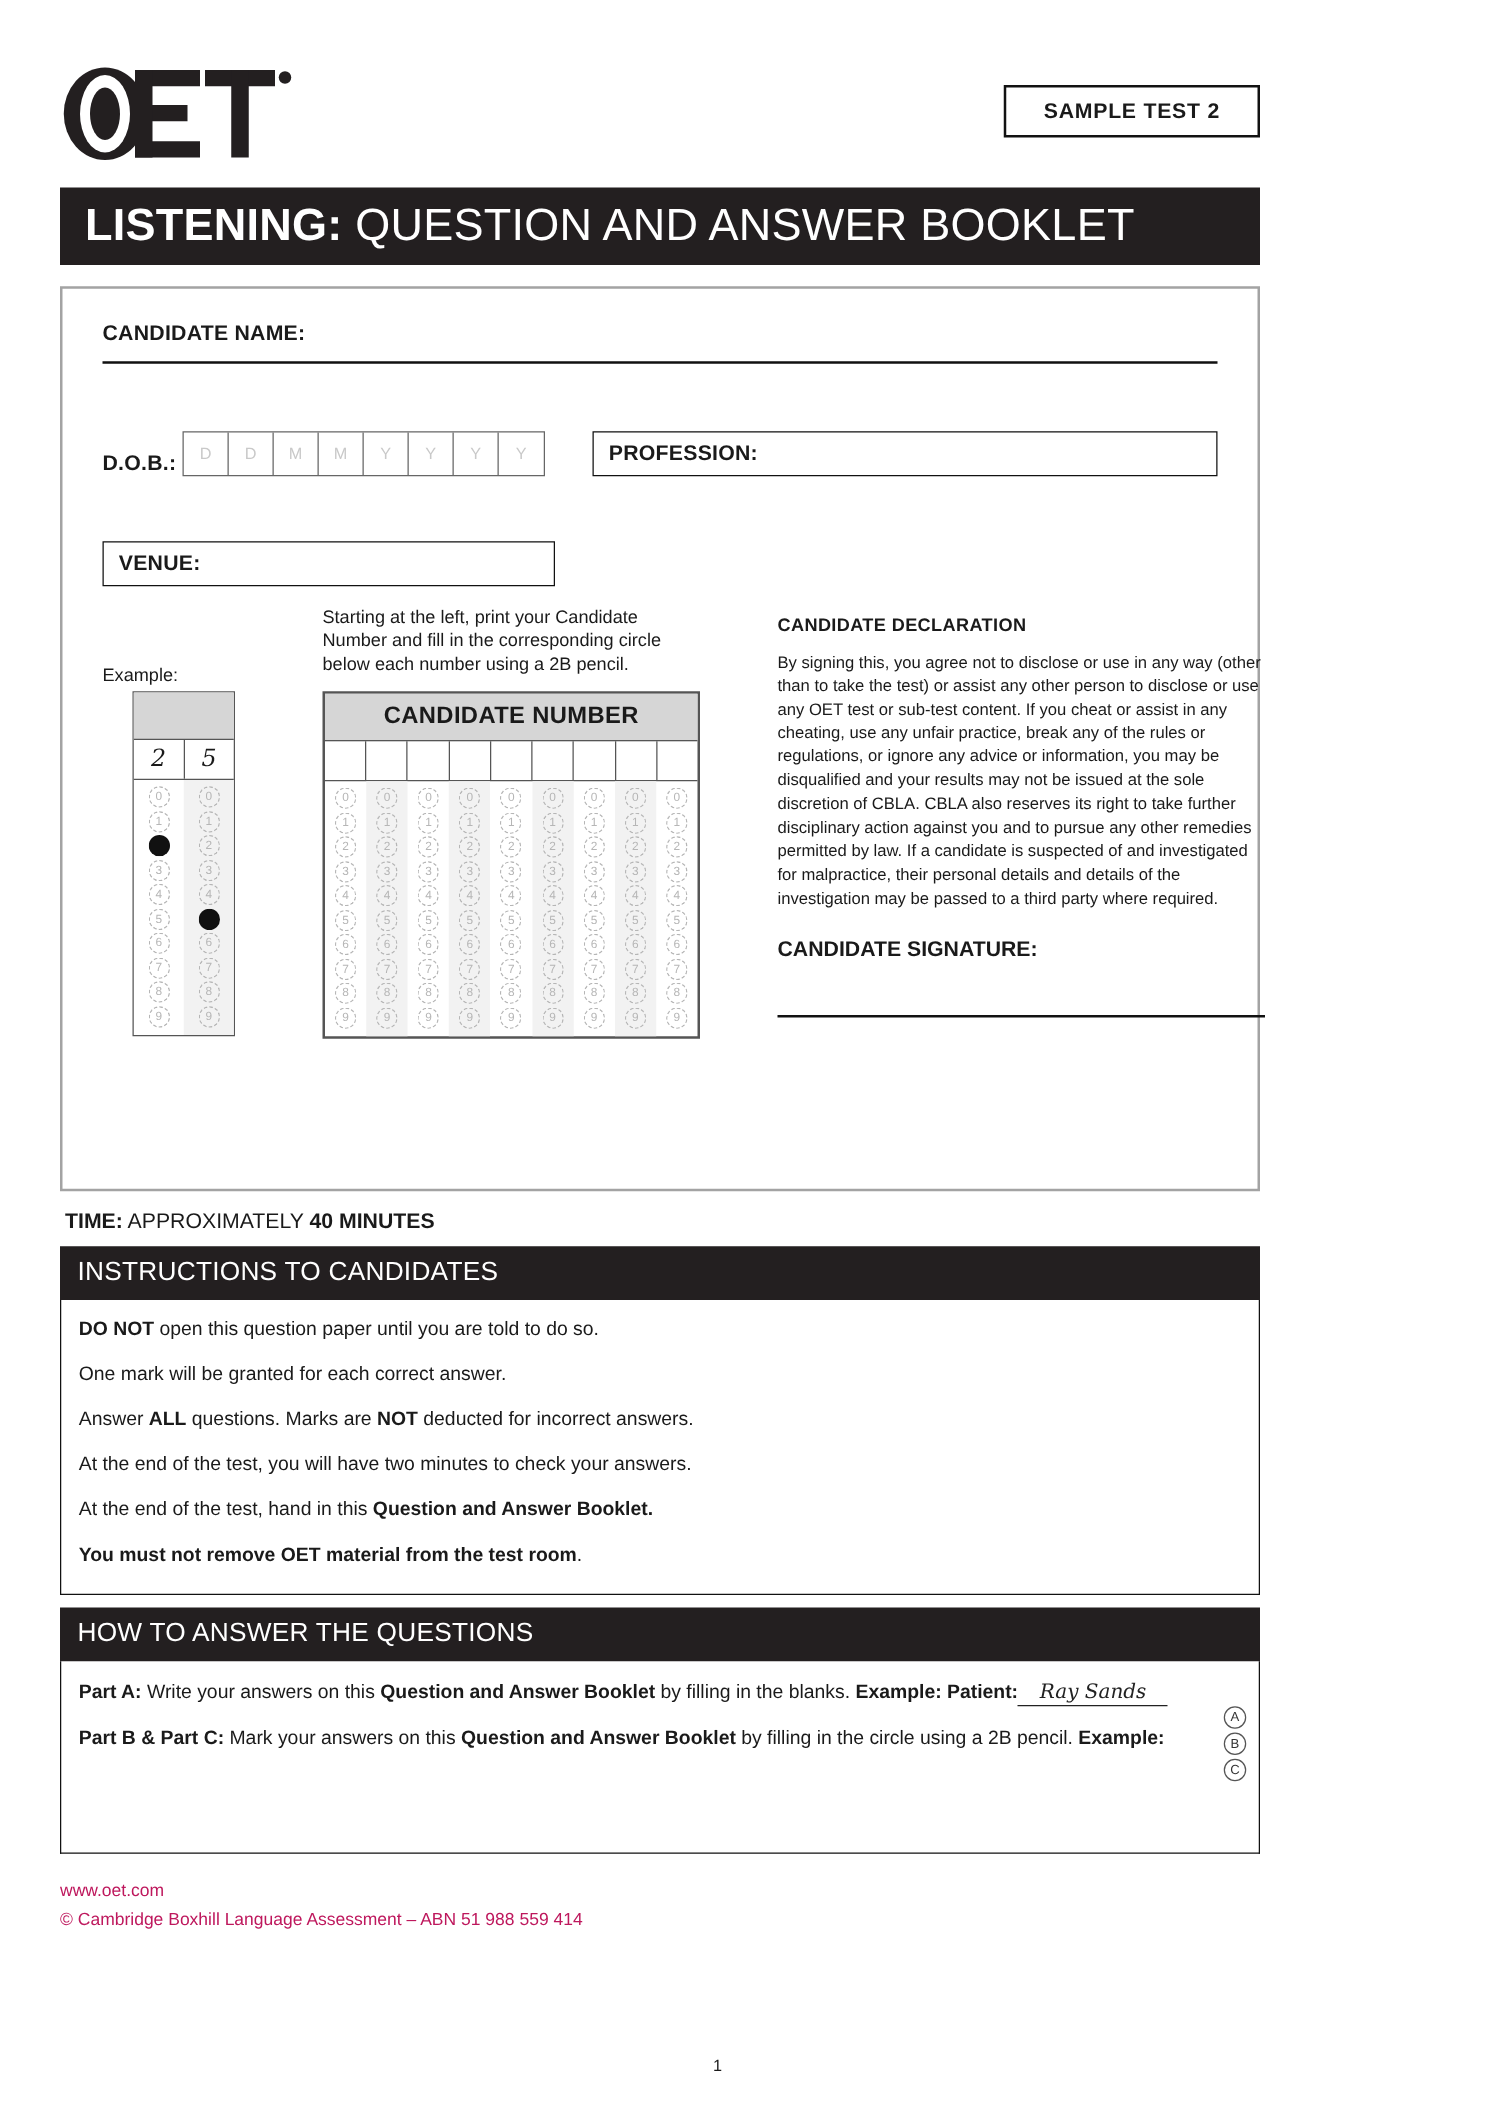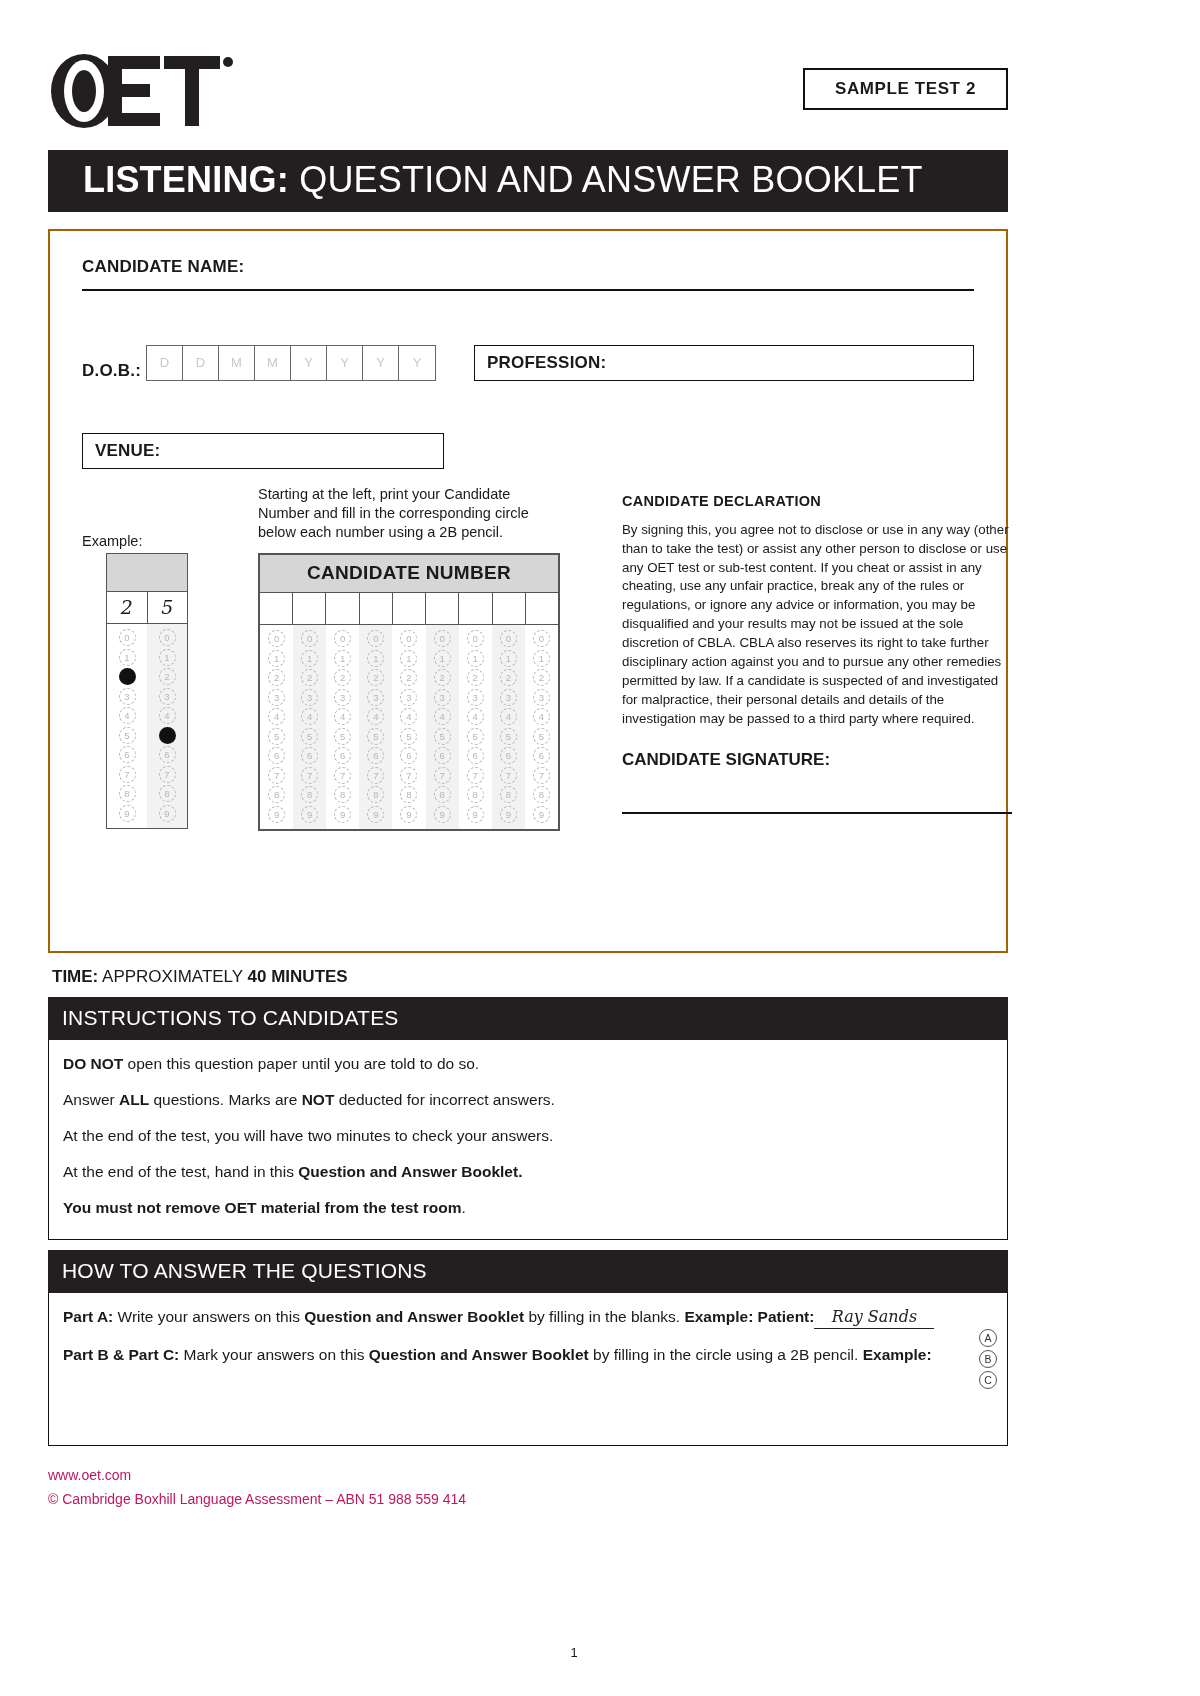--- a/index.html
+++ b/index.html
@@ -23,29 +23,29 @@
   .sample-box {
     position: absolute; right: 140px; top: 68px;
     border: 2px solid #111; padding: 9px 30px;
     font-size: 17px; font-weight: bold; letter-spacing: .6px;
   }
 
   
   .title-bar {
     margin: 0 140px 0 48px;
     background: #231f20; color: #fff;
-    padding: 11px 18px 13px 35px;
+    padding: 11px 18px 13px 20px;
     font-size: 36px; letter-spacing: .2px; line-height: 1.05;
   }
   .title-bar .b { font-weight: bold; }
 
   
   .cand-panel {
     margin: 17px 140px 0 48px;
-    border: 2px solid #a16207;
+    border: 2px solid #a3a3a3;
     padding: 22px 32px 26px 32px;
     position: relative;
   }
   .lbl { font-weight: bold; font-size: 17px; letter-spacing: .2px; }
 
   .cand-name-row { margin-top: 4px; }
   .cand-name-line {
     margin-top: 12px; border-bottom: 2px solid #111; height: 2px;
   }
 
@@ -394,20 +394,21 @@
   </div>
 
   <div class="time-line">
     <span class="b">TIME:</span><span> APPROXIMATELY </span><span class="b">40 MINUTES</span>
   </div>
 
   <div class="sec">
     <div class="sec-head">INSTRUCTIONS TO CANDIDATES</div>
     <div class="sec-body">
       <p><b>DO NOT</b><span> open this question paper until you are told to do so.</span></p>
+      <p>One mark will be granted for each correct answer.</p>
       <p><span>Answer </span><b>ALL</b><span> questions. Marks are </span><b>NOT</b><span> deducted for incorrect answers.</span></p>
       <p>At the end of the test, you will have two minutes to check your answers.</p>
       <p><span>At the end of the test, hand in this </span><b>Question and Answer Booklet.</b></p>
       <p><b>You must not remove OET material from the test room</b><span>.</span></p>
     </div>
   </div>
 
   <div class="sec">
     <div class="sec-head">HOW TO ANSWER THE QUESTIONS</div>
     <div class="sec-body how-body">

